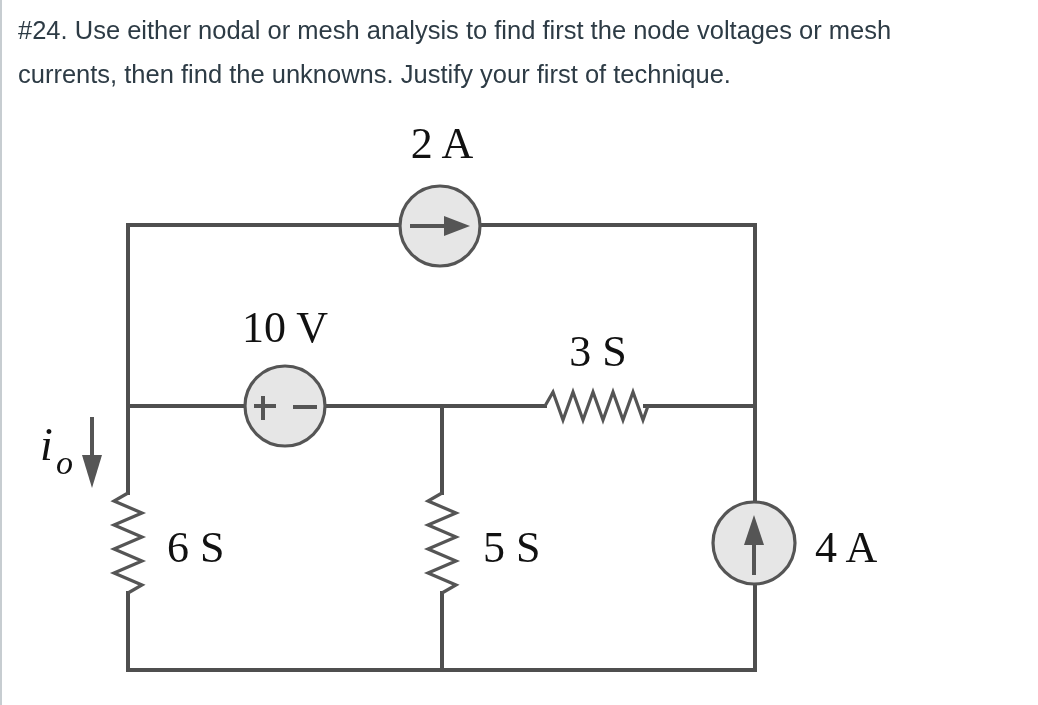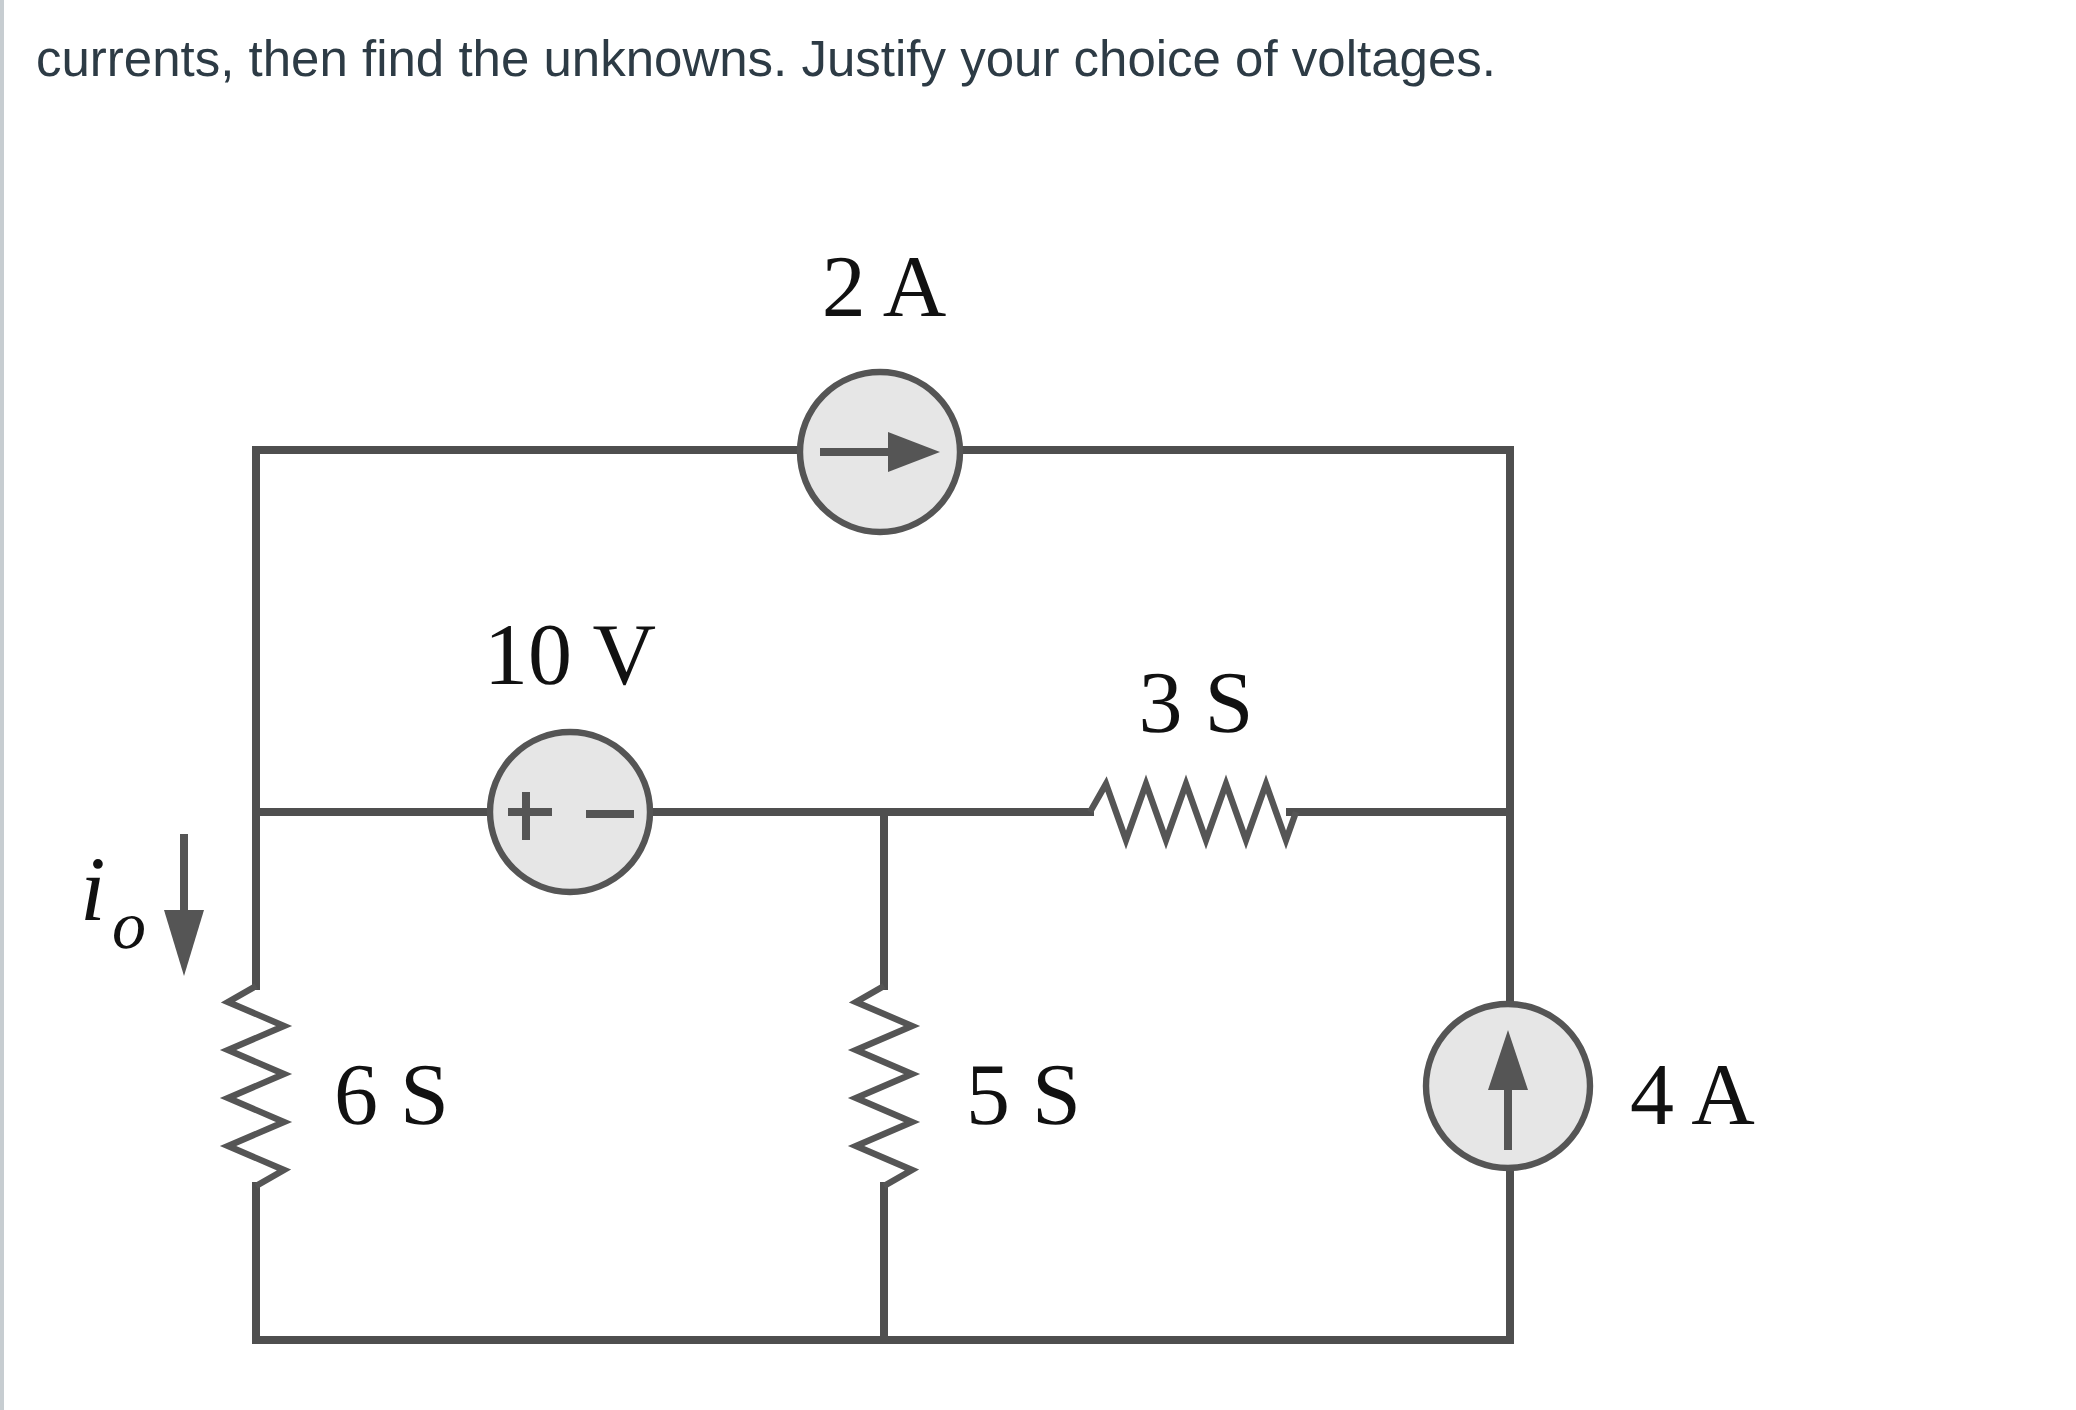--- a/index.html
+++ b/index.html
@@ -18,21 +18,22 @@
     .src { fill: #e6e6e6; stroke: #555555; stroke-width: 3.2; }
     .glyph { stroke: #555555; stroke-width: 4; fill: none; }
     .arrowhead { fill: #555555; }
   </style>
 </head>
 <body>
 
 <div class="left-rule"></div>
 
 <div class="question">
-  <div>currents, then find the unknowns.  Justify your choice of voltages.</div>
+  <div>#24. Use either nodal or mesh analysis to find first the node voltages or mesh</div>
+  <div>currents, then find the unknowns.  Justify your first of technique.</div>
 </div>
 
 <svg class="circuit" width="1038" height="705" viewBox="0 0 1038 705">
 
   <g>
 
     <line class="wire" x1="128" y1="225" x2="400" y2="225"></line>
     <line class="wire" x1="481" y1="225" x2="755" y2="225"></line>
 
     <line class="wire" x1="128" y1="225" x2="128" y2="493"></line>

